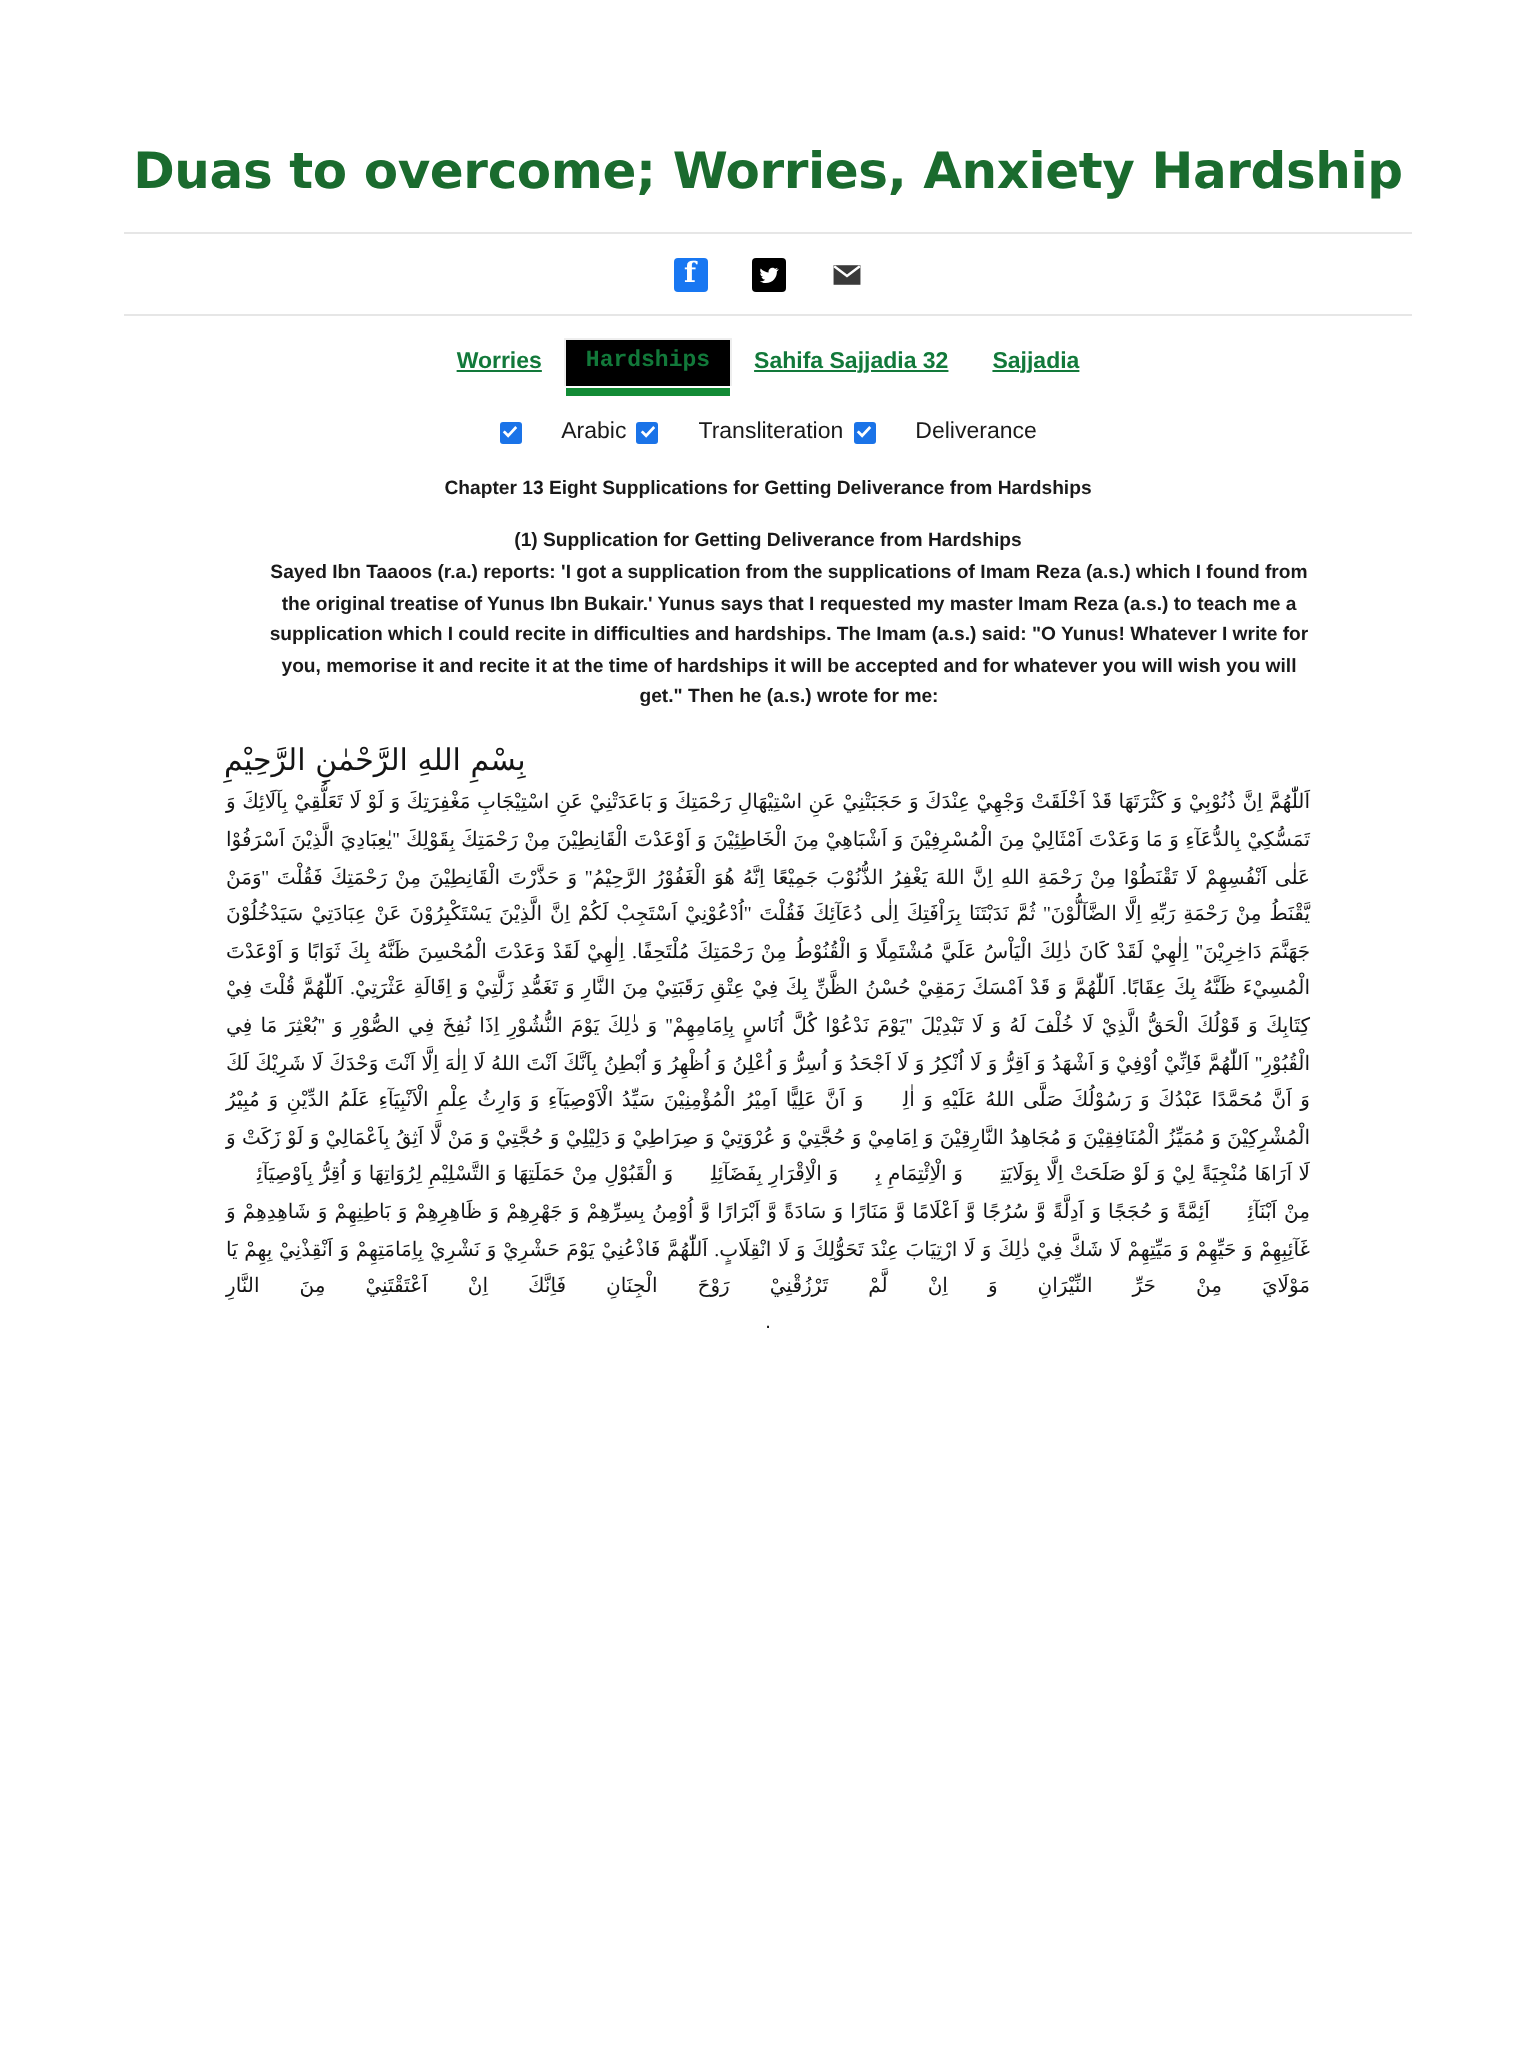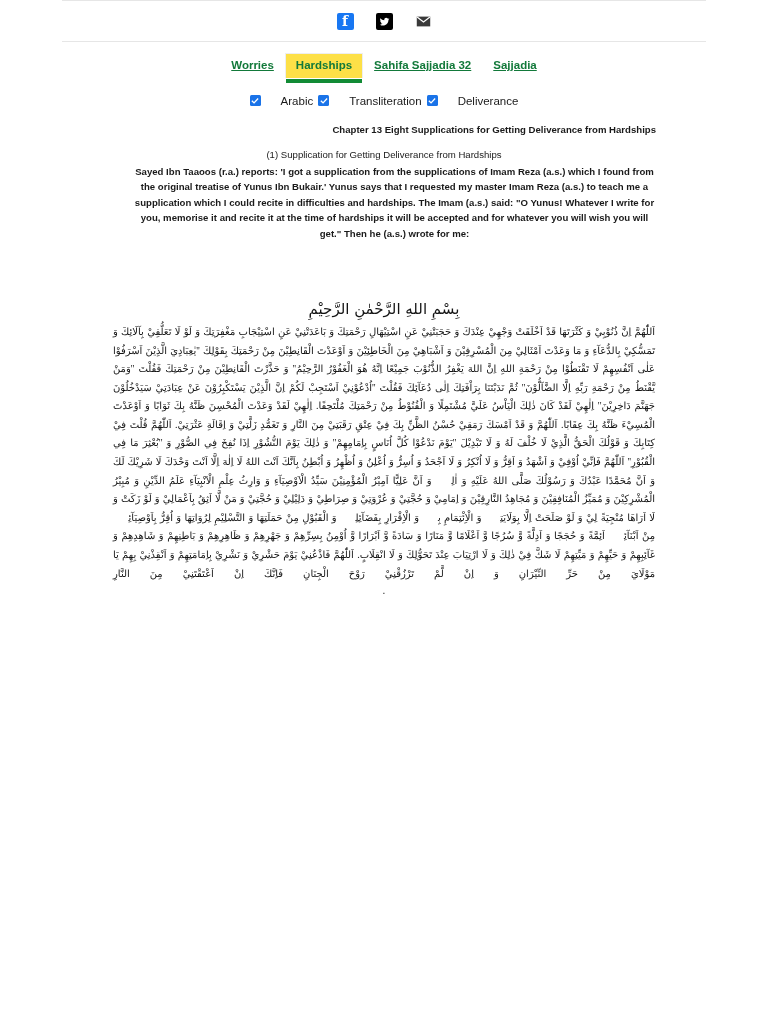--- a/index.html
+++ b/index.html
@@ -83,24 +83,25 @@
     color: #12793a;
     padding: 4px 11px 5px 11px;
     text-decoration: underline;
     cursor: pointer;
     white-space: nowrap;
     position: relative;
     line-height: 1.3;
   }
   .tab.active {
     text-decoration: none;
-    background: #fde047;
+    background: #000000;
     border: 1px solid #eeeeee;
     border-bottom: none;
     padding: 4px 10px 5px 10px;
+    font-family: Liberation Mono, monospace;
   }
   .tab.active::after {
     content: "";
     position: absolute;
     left: 0;
     right: 0;
     bottom: -5px;
     height: 4px;
     background: #128b35;
   }
@@ -132,33 +133,34 @@
     cursor: pointer;
     flex: none;
   }
   .cb svg { display: block; }
 
   
   .content {
     padding: 0 112px;
   }
   .chapter-heading {
-    text-align: right;
+    text-align: center;
     font-size: 9.6px;
     font-weight: bold;
     color: #1a1a1a;
     padding: 16px 0 8px 0;
     line-height: 1.4;
   }
   .sub-heading {
     text-align: center;
     font-size: 9.6px;
     color: #1a1a1a;
     line-height: 1.5;
     padding-top: 4px;
+    font-weight: bold;
   }
   .intro-paragraph {
     text-align: center;
     font-size: 9.6px;
     font-weight: bold;
     color: #1a1a1a;
     line-height: 1.62;
     padding: 1px 0 0 0;
     margin-left: 21px;
   }
@@ -166,24 +168,23 @@
   
   .arabic-block {
     direction: rtl;
     text-align: center;
     padding: 12px 0 0 0;
   }
   .bismillah {
     font-family: "DejaVu Sans", sans-serif;
     font-size: 15px;
     color: #141414;
-    text-align: center;
+    text-align: left;
     line-height: 1.5;
     padding-bottom: 2px;
-    margin-top: 45px;
   }
   .arabic-body {
     font-family: Liberation Serif, serif;
     font-size: 10px;
     color: #141414;
     text-align: justify;
     text-align-last: justify;
     line-height: 1.86;
     direction: rtl;
     padding: 0 1px;
@@ -194,20 +195,21 @@
     font-size: 10px;
     color: #141414;
     padding-top: 2px;
   }
 </style>
 </head>
 <body>
 
 <div>
 
+  <h1 class="page-title">Duas to overcome; Worries, Anxiety Hardship</h1>
 
   <div class="rule"></div>
 
   <div class="social-row">
     <span class="social-icon fb-icon">f</span>
 
     <span class="social-icon tw-icon">
       <svg width="11" height="11" viewBox="0 0 24 24" aria-hidden="true">
         <path fill="#ffffff" d="M22 5.8c-.7.3-1.5.6-2.4.7.9-.5 1.5-1.3 1.8-2.3-.8.5-1.7.9-2.6 1.1-.8-.8-1.9-1.3-3.1-1.3-2.3 0-4.2 1.9-4.2 4.2 0 .3 0 .7.1 1C8.1 9 5 7.4 3 4.9c-.4.6-.6 1.3-.6 2.1 0 1.5.7 2.7 1.9 3.5-.7 0-1.3-.2-1.9-.5 0 2 1.5 3.7 3.4 4.1-.4.1-.8.2-1.2.2-.3 0-.6 0-.8-.1.6 1.7 2.1 2.9 4 2.9-1.5 1.1-3.3 1.8-5.3 1.8H2c1.9 1.2 4.1 1.9 6.5 1.9 7.8 0 12.1-6.5 12.1-12.1v-.6c.8-.6 1.5-1.3 2-2.2z"></path>
       </svg>

